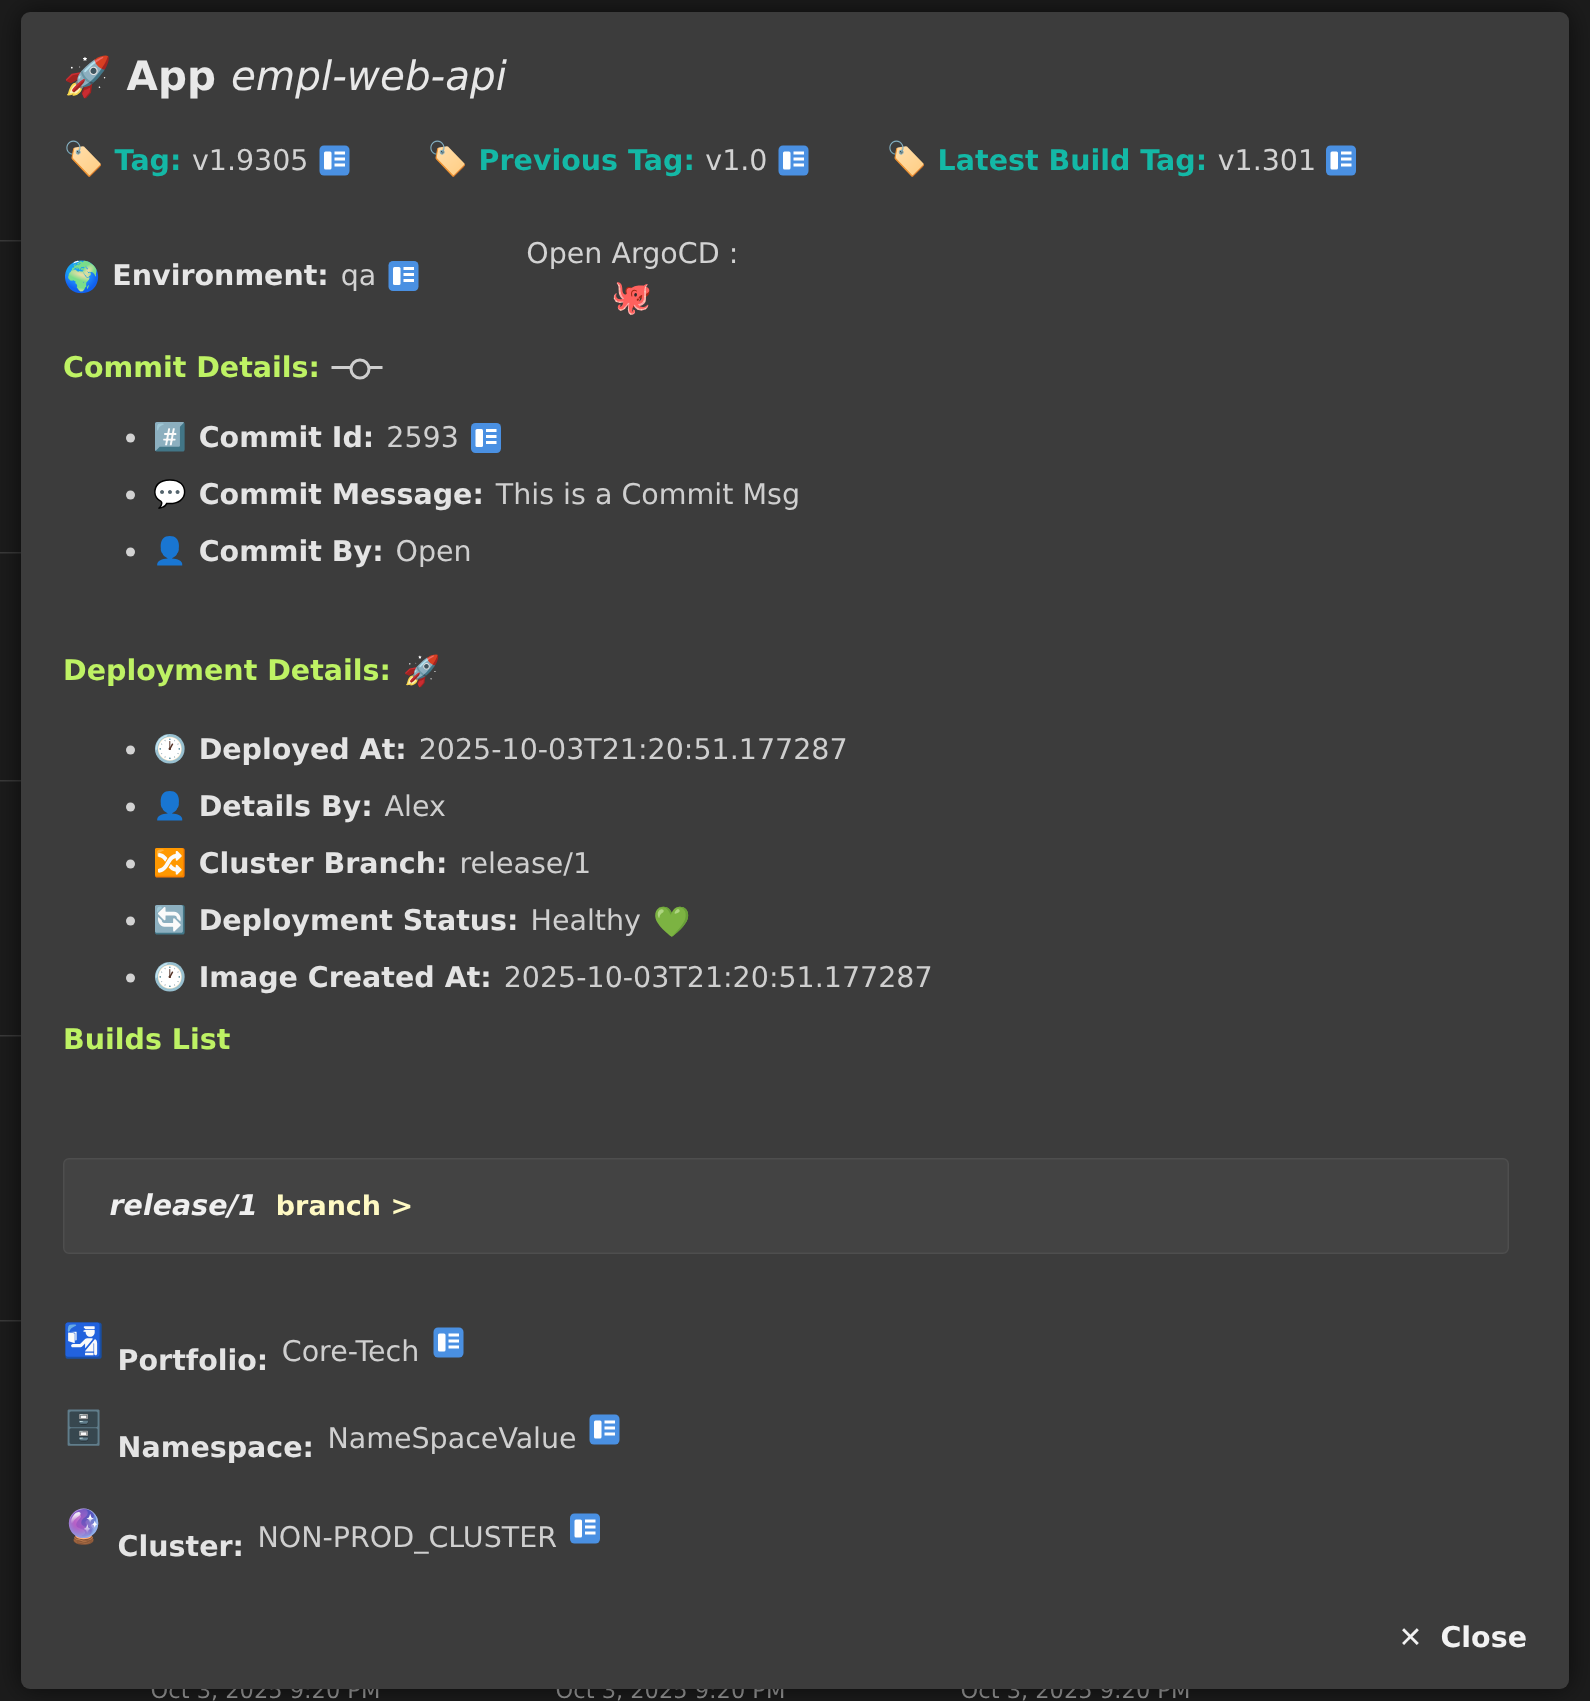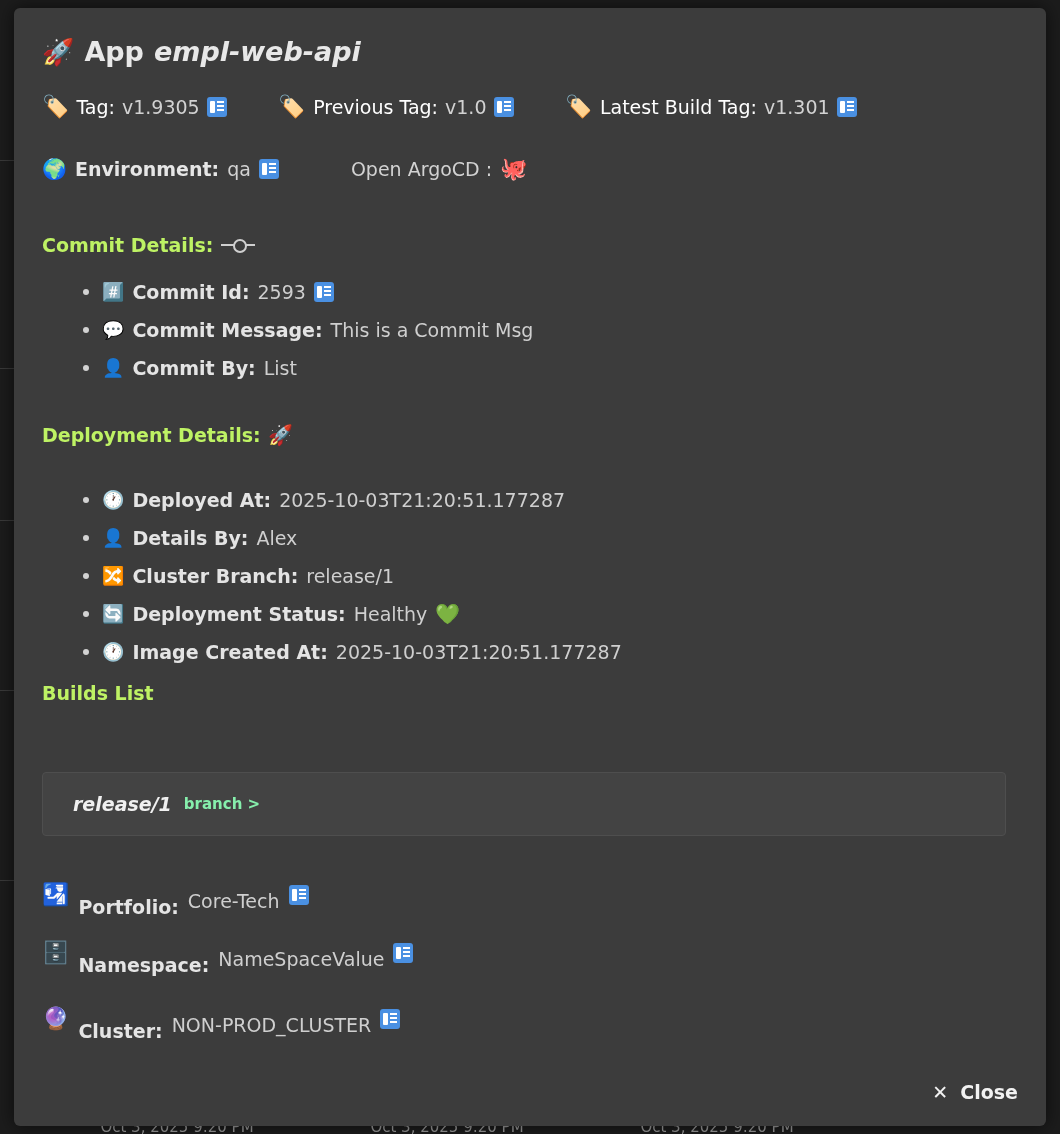--- a/index.html
+++ b/index.html
@@ -70,39 +70,39 @@
     display: flex;
     align-items: center;
     gap: 10px;
     color: #e8e8e8;
     font-size: 27px;
     font-weight: bold;
   }
   .app-title .emoji { font-size: 26px; }
   .app-title .app-name {
     font-style: italic;
-    font-weight: bold;
+    font-weight: normal;
   }
 
   .tag-row {
     position: absolute;
     left: 28px;
     top: 88px;
     width: 980px;
     display: flex;
     align-items: center;
   }
   .tag-item {
     display: flex;
     align-items: center;
     gap: 7px;
     color: #d6d6d6;
     font-size: 19px;
   }
-  .tag-item .lbl { font-weight: normal; color: #ffffff; }
+  .tag-item .lbl { font-weight: bold; color: #14b8a6; }
   .tag-item .val { color: #d2d2d2; font-weight: normal; }
   .tag-item.ti-1 { margin-right: 52px; }
   .tag-item.ti-2 { margin-right: 52px; }
 
   .env-row {
     position: absolute;
     left: 28px;
     top: 150px;
     display: flex;
     align-items: center;
@@ -116,34 +116,35 @@
   }
   .env-item .lbl { font-weight: bold; color: #e6e6e6; }
   .env-item .val { color: #d2d2d2; }
   .argo-item {
     display: flex;
     align-items: center;
     gap: 8px;
     margin-left: 72px;
     color: #d2d2d2;
     font-size: 19px;
+    flex-direction: column;
   }
 
   .section-head {
     position: absolute;
     left: 28px;
     color: #bef264;
     font-size: 19px;
     font-weight: bold;
     display: flex;
     align-items: center;
     gap: 8px;
   }
   .section-commit { top: 226px; }
-  .section-deploy { top: 416px; align-items: center; }
+  .section-deploy { top: 428px; align-items: center; }
   .section-builds { top: 674px; font-weight: bold; }
 
   ul.detail-list {
     position: absolute;
     left: 60px;
     margin: 0;
     padding-left: 28px;
     list-style: disc;
     color: #b9b9b9;
   }
@@ -182,22 +183,22 @@
     box-sizing: border-box;
     gap: 12px;
   }
   .builds-box .branch-name {
     color: #f0f0f0;
     font-size: 19px;
     font-weight: bold;
     font-style: italic;
   }
   .builds-box .branch-suffix {
-    color: #86efac;
-    font-size: 15px;
+    color: #fef9c3;
+    font-size: 18px;
     font-weight: bold;
   }
 
   .meta-row {
     position: absolute;
     left: 28px;
     display: flex;
     align-items: center;
     gap: 9px;
     color: #d2d2d2;
@@ -364,21 +365,21 @@
           <span class="row">
             <span class="emoji e18">💬</span>
             <span class="lbl">Commit Message:</span>
             <span class="val">This is a Commit Msg</span>
           </span>
         </li>
         <li>
           <span class="row">
             <span class="emoji e18">👤</span>
             <span class="lbl">Commit By:</span>
-            <span class="val">List</span>
+            <span class="val">Open</span>
           </span>
         </li>
       </ul>
 
       <div class="section-head section-deploy">
         <span>Deployment Details:</span>
         <span class="emoji e20">🚀</span>
       </div>
 
       <ul class="detail-list deploy-list">

